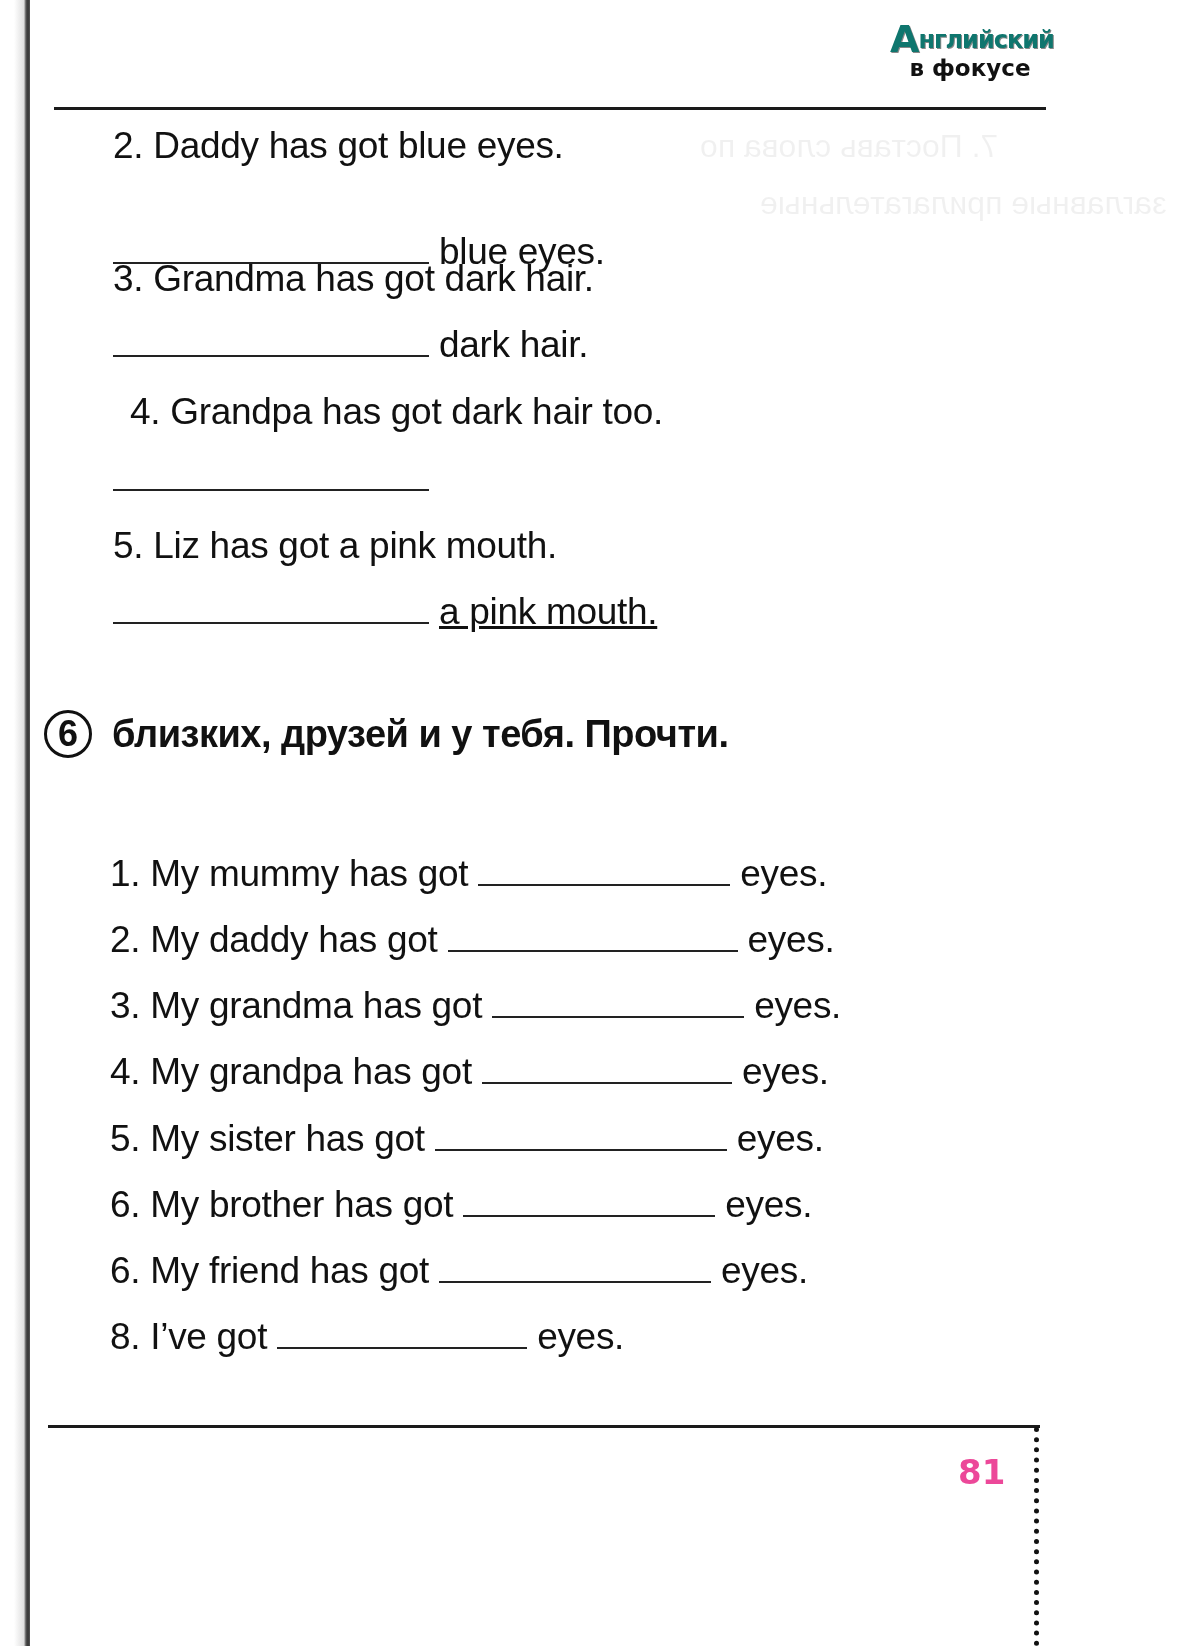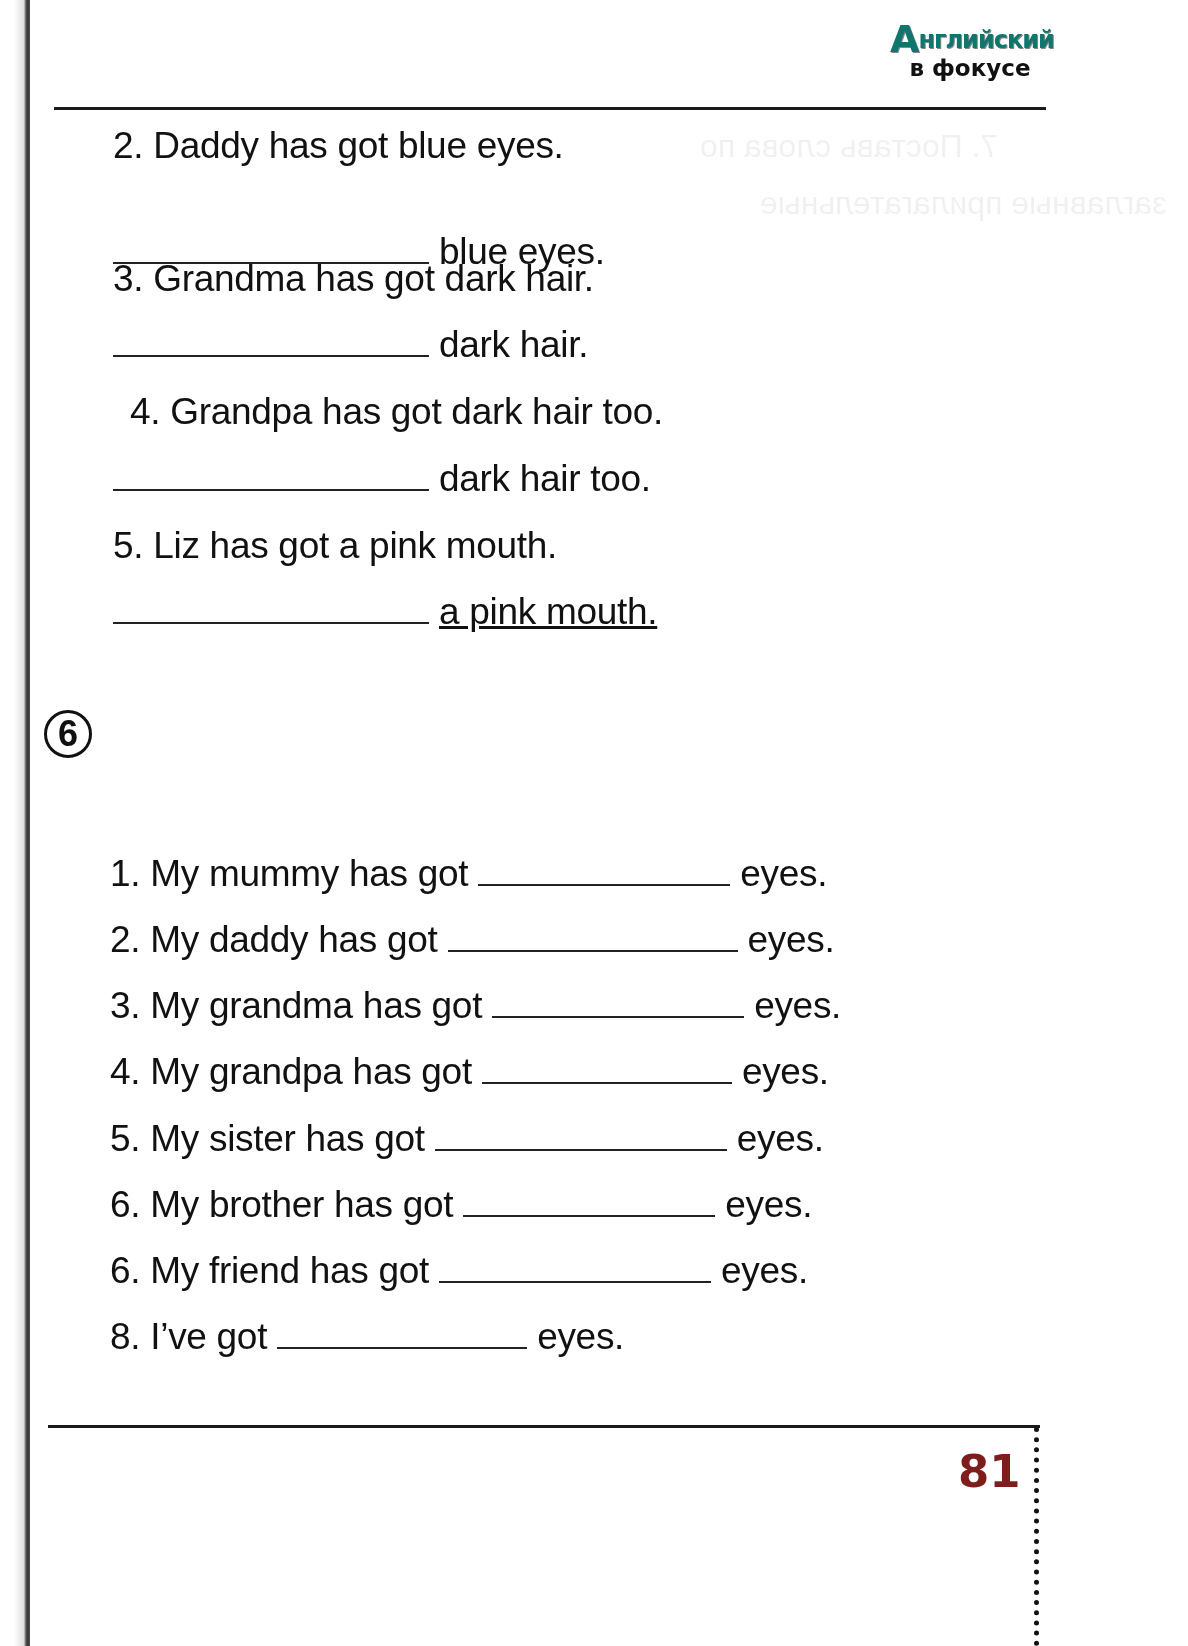--- a/index.html
+++ b/index.html
@@ -81,23 +81,23 @@
       width: 0;
       height: 219px;
       border-left: 5px dotted #111;
     }
     .page-number {
       position: absolute;
       left: 958px;
       top: 1452px;
       font-family: "DejaVu Sans", sans-serif;
       font-weight: bold;
-      font-size: 45px;
+      font-size: 34px;
       line-height: 40px;
-      color: #7f1d1d;
+      color: #ec4899;
     }
     .line {
       position: absolute;
       font-size: 37px;
       line-height: 44px;
       white-space: nowrap;
       letter-spacing: -0.3px;
     }
     .blank {
       display: inline-block;
@@ -172,31 +172,32 @@
   <span class="blank" style="width:316px;"></span><span>blue eyes.</span>
 </div>
 
 <div class="line" style="left:113px; top:257px;">3. Grandma has got dark hair.</div>
 <div class="line" style="left:113px; top:323px;">
   <span class="blank" style="width:316px;"></span><span>dark hair.</span>
 </div>
 
 <div class="line" style="left:130px; top:390px;">4. Grandpa has got dark hair too.</div>
 <div class="line" style="left:113px; top:457px;">
-  <span class="blank" style="width:316px;"></span><span>dark hair too.</span>
+  <span class="blank" style="width:316px;"></span>
 </div>
 
 <div class="line" style="left:113px; top:524px;">5. Liz has got a pink mouth.</div>
 <div class="line" style="left:113px; top:590px;text-decoration:underline;">
   <span class="blank" style="width:316px;"></span><span>a pink mouth.</span>
 </div>
 
 <div class="ex-heading">
   <div class="ex-number">6</div>
   <div class="ex-title">
+    <div>близких, друзей и у тебя. Прочти.</div>
   </div>
 </div>
 
 <div class="line" style="left:110px; top:852px;">
   <span>1. My mummy has got</span><span class="blank-mid" style="width:252px;"></span><span>eyes.</span>
 </div>
 
 <div class="line" style="left:110px; top:918px;text-align:right;">
   <span>2. My daddy has got</span><span class="blank-mid" style="width:290px;"></span><span>eyes.</span>
 </div>

